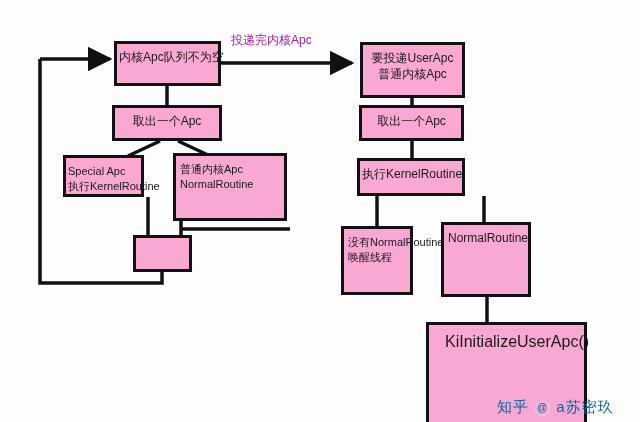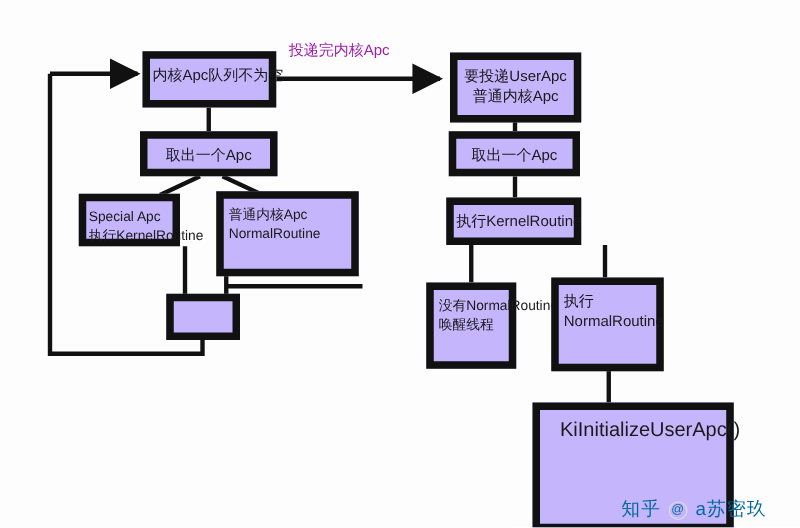--- a/index.html
+++ b/index.html
@@ -20,22 +20,22 @@
   #svg-layer {
     position: absolute;
     left: 0;
     top: 0;
     width: 640px;
     height: 422px;
   }
   .node {
     position: absolute;
     box-sizing: border-box;
-    background: #c4b5fd;
-    border: 6px solid #4c1d95;
+    background: #f9a8d4;
+    border: 3px solid #4c1d95;
     color: #1a1a1a;
     z-index: 3;
     line-height: 1.32;
     white-space: nowrap;
   }
   .node .txt {
     display: block;
   }
   .c-center { text-align: center; }
   .c-left { text-align: left; }
@@ -138,21 +138,20 @@
         <span class="txt">取出一个Apc</span>
       </div>
       <div class="node c-center pad-c" style="left: 357px; top: 158px; width: 108px; height: 38px; font-size: 12px; border-color: rgb(17, 17, 17); padding-left: 2px; padding-right: 2px;">
         <span class="txt">执行KernelRoutine</span>
       </div>
       <div class="node c-left pad-c" style="left: 341px; top: 226px; width: 72px; height: 69px; font-size: 11px; border-color: rgb(17, 17, 17); padding-left: 4px; padding-right: 2px;">
         <span class="txt">没有NormalRoutine</span>
         <span class="txt">唤醒线程</span>
       </div>
       <div class="node c-left pad-c" style="left: 441px; top: 222px; width: 90px; height: 75px; font-size: 12px; border-color: rgb(17, 17, 17); padding-left: 4px; padding-right: 2px;">
-        <span class="txt">执行</span>
         <span class="txt">NormalRoutine</span>
       </div>
       <div class="node c-left pad-c" style="left: 426px; top: 322px; width: 161px; height: 103px; font-size: 16px; border-color: rgb(17, 17, 17); padding-left: 16px; padding-right: 2px;">
         <span class="txt">KiInitializeUserApc()</span>
       </div>
     </div>
 
   <div id="edge-labels">
       <div class="edge-label" style="left: 231px; top: 32px; font-size: 12px;">投递完内核Apc</div>
     </div>

